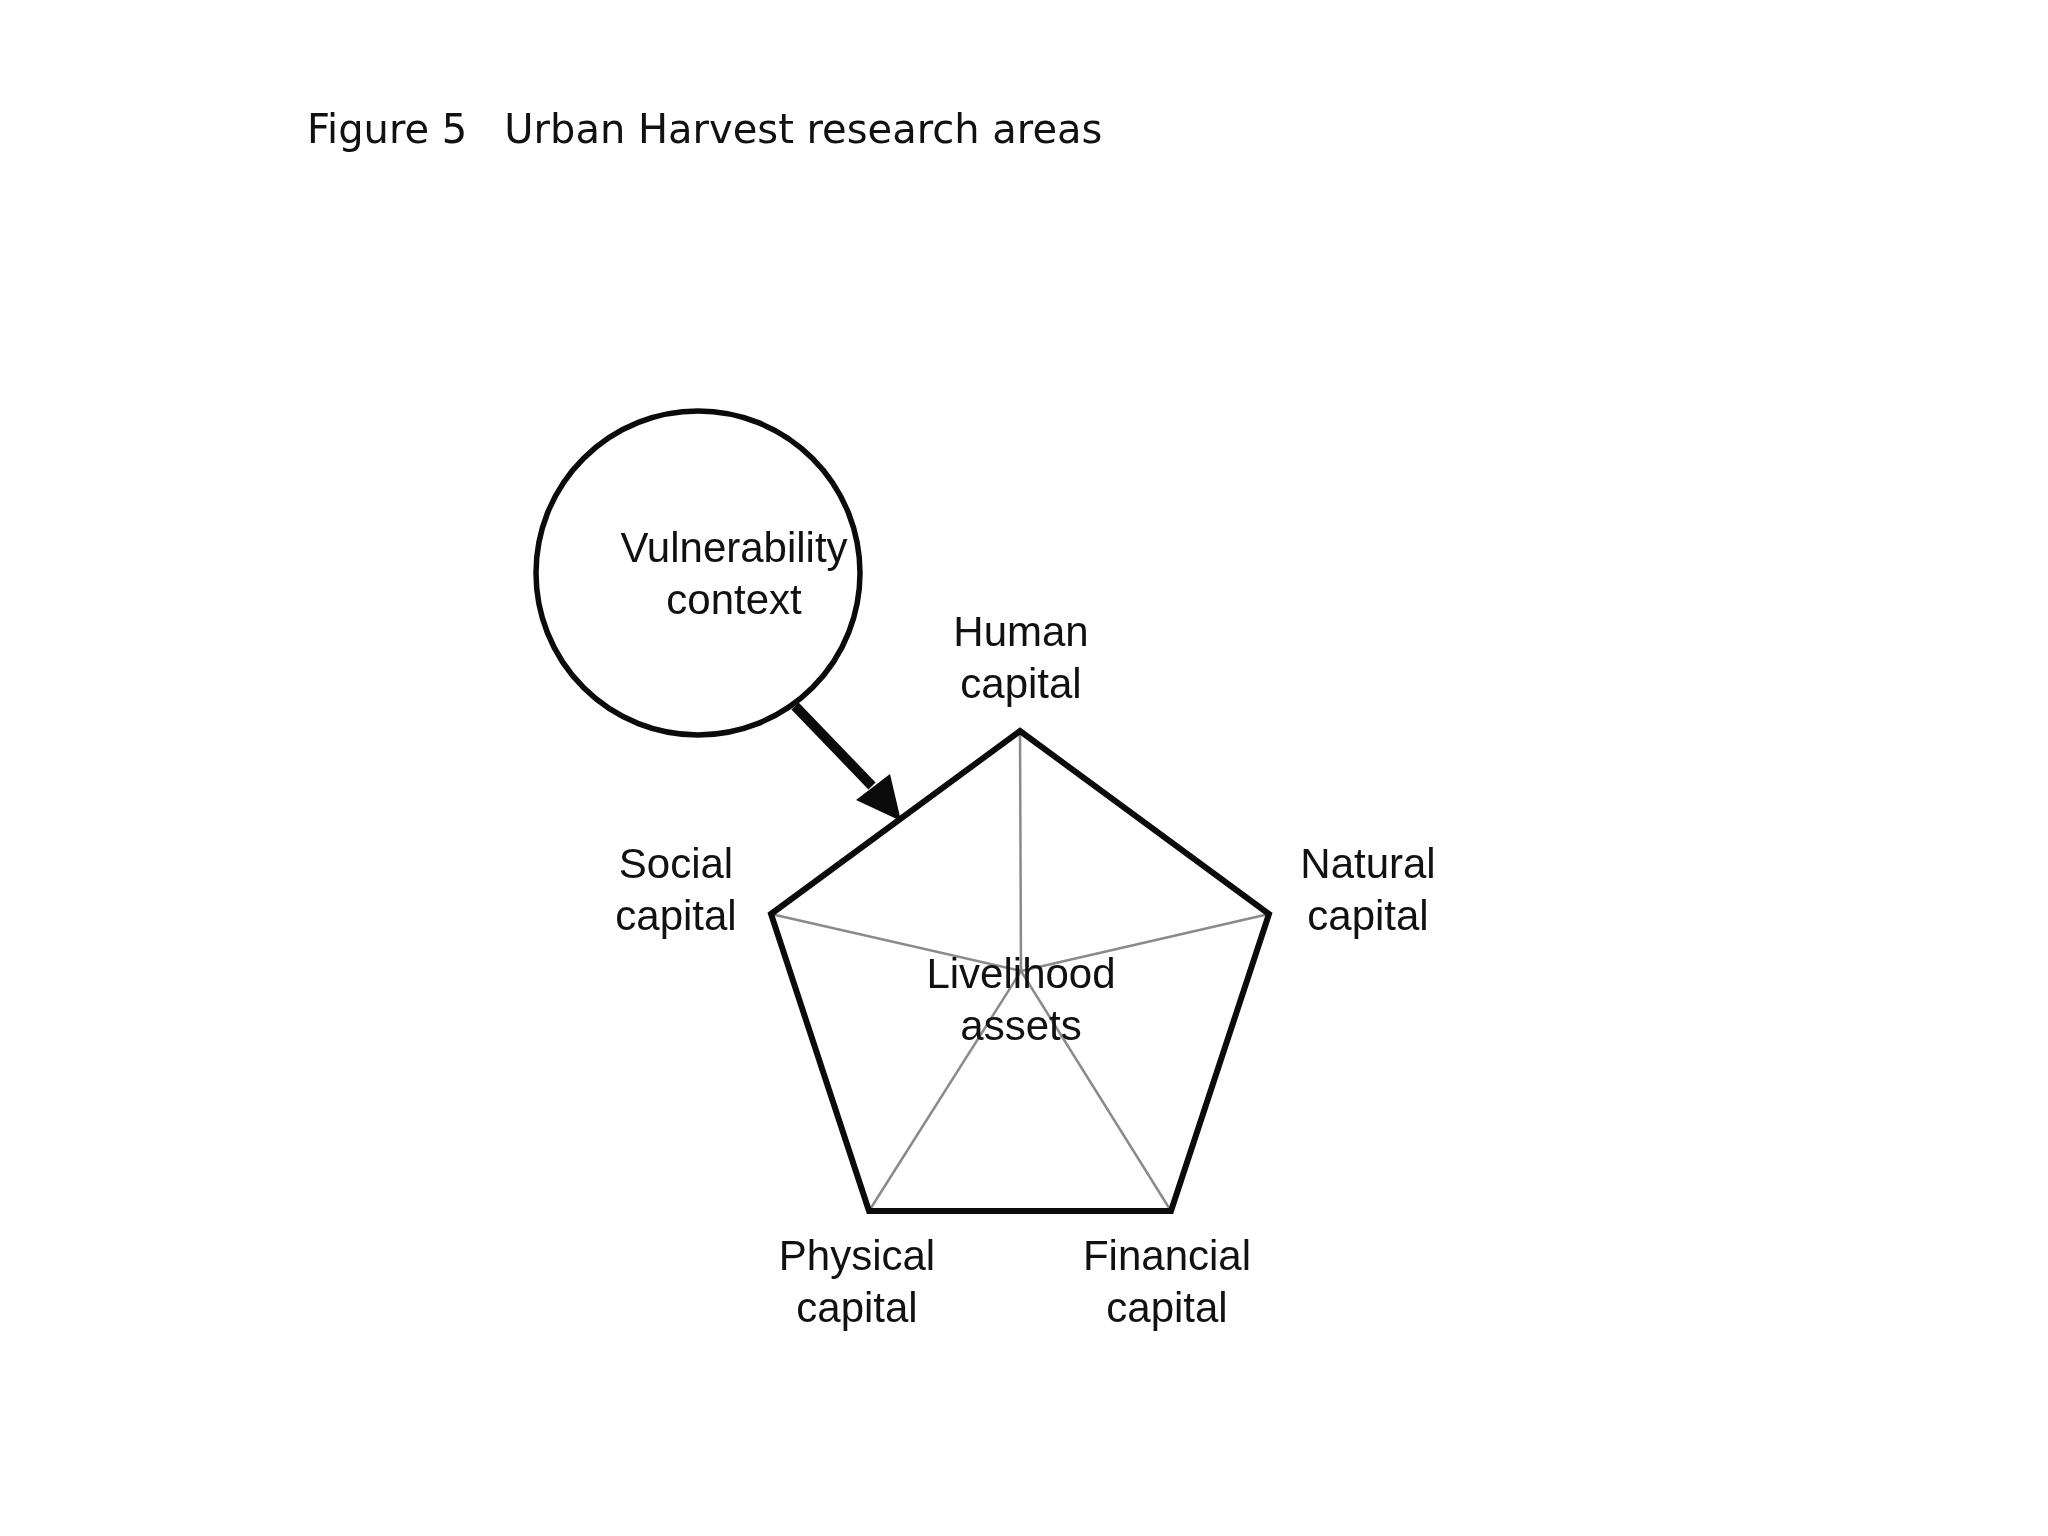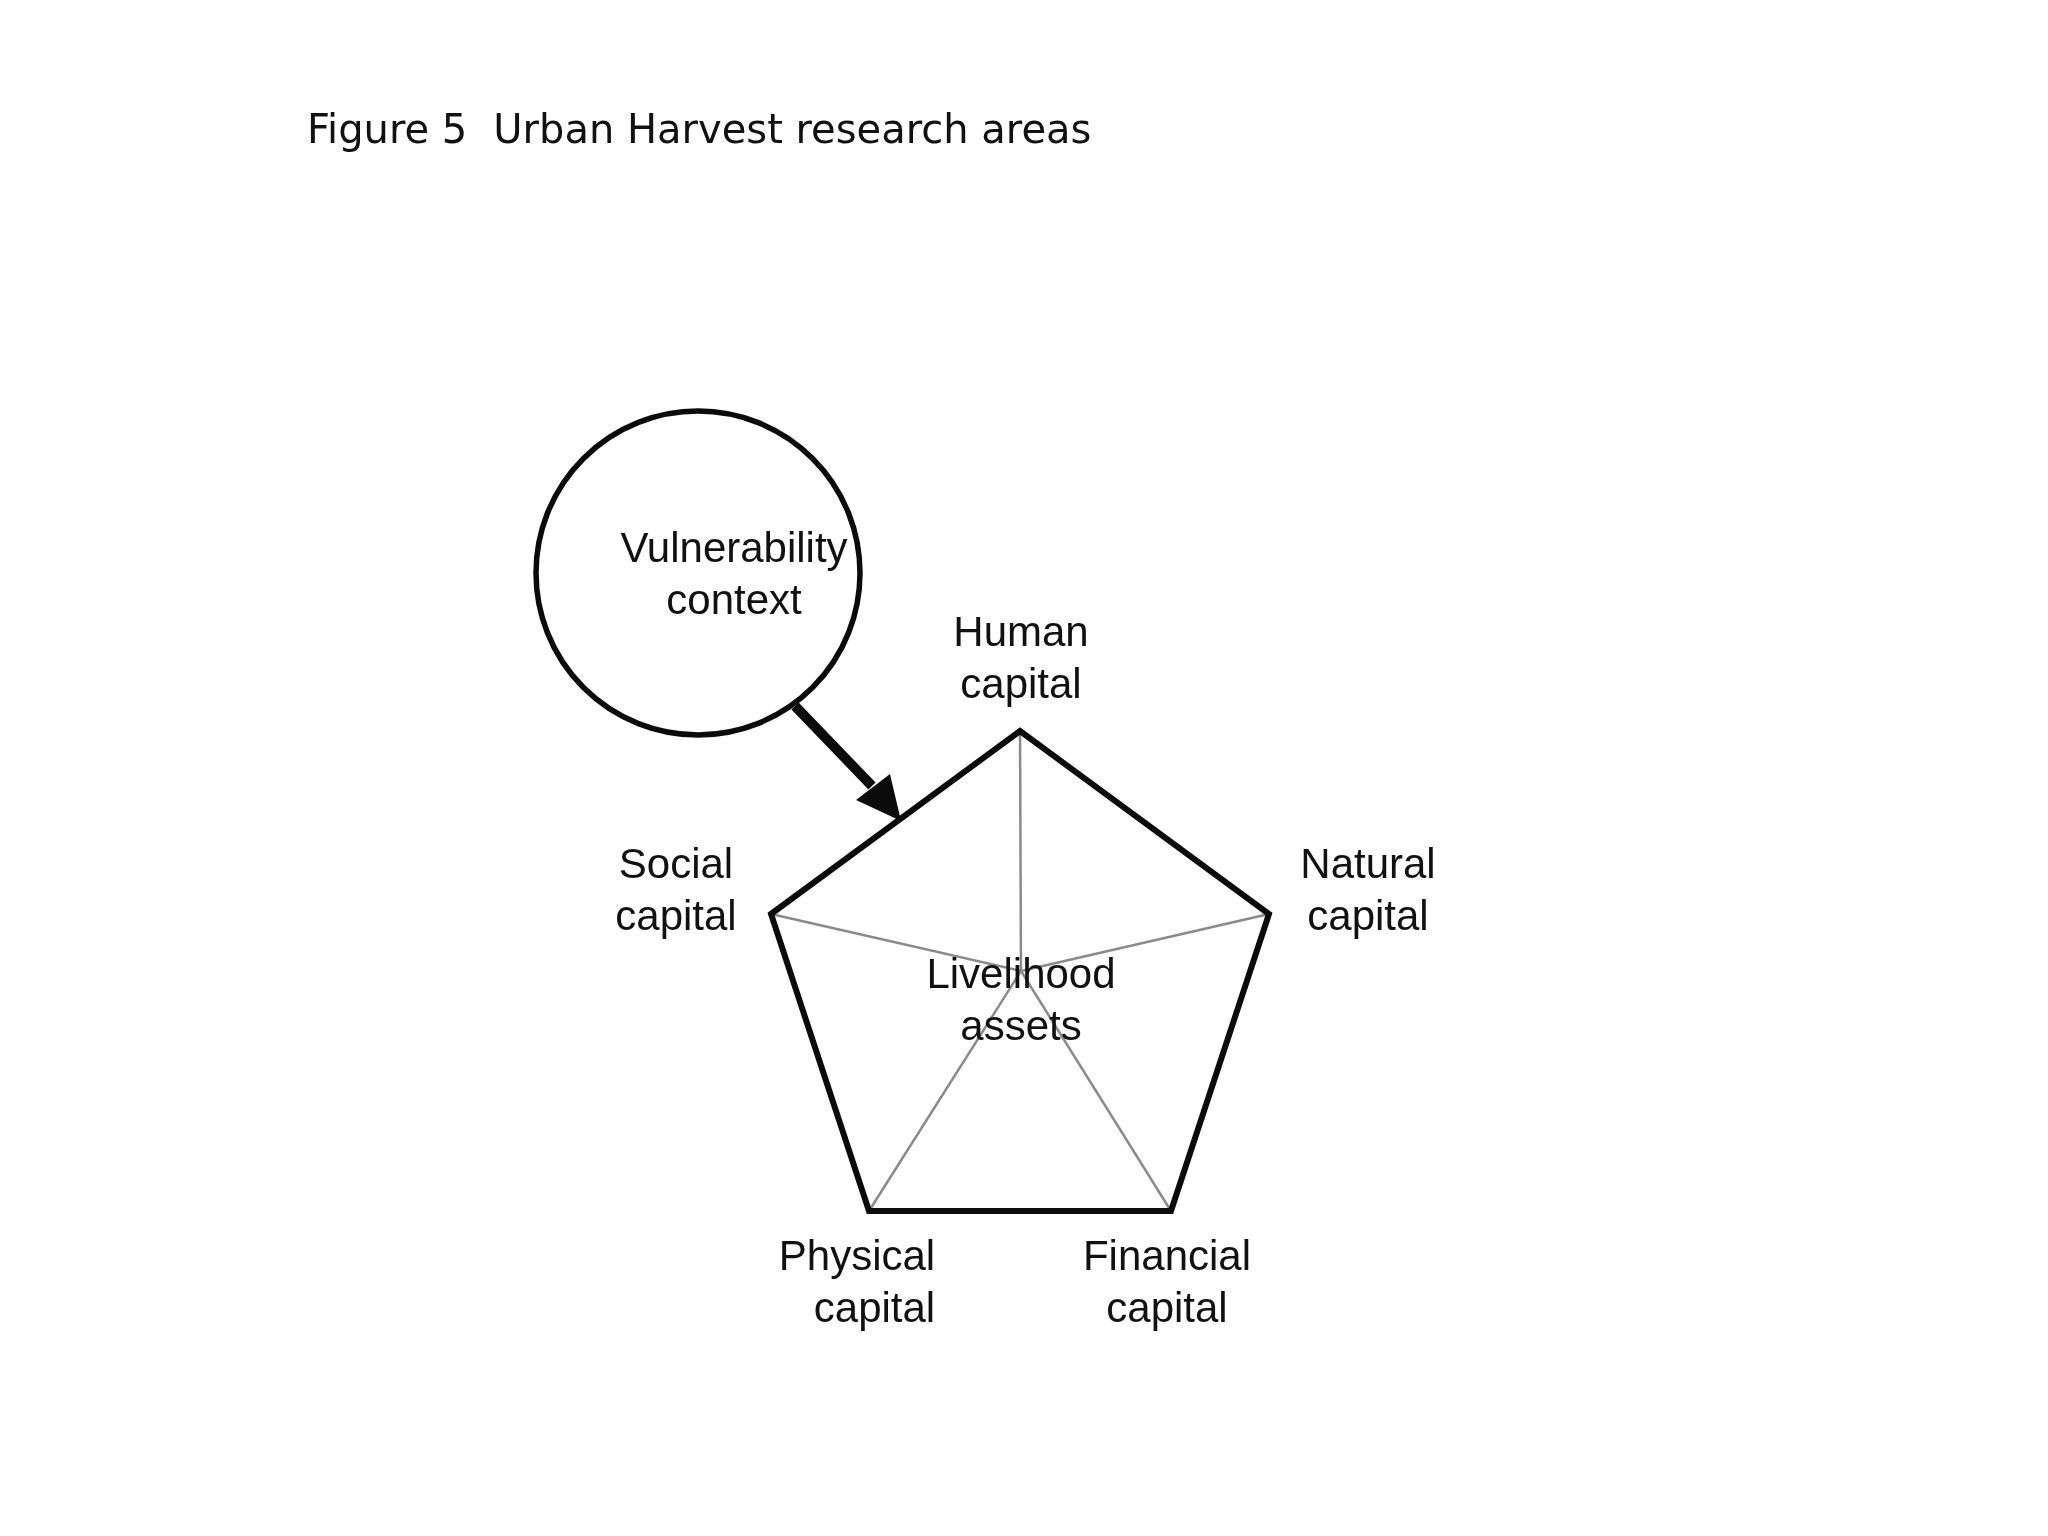--- a/index.html
+++ b/index.html
@@ -20,21 +20,21 @@
     position: absolute;
     left: 307px;
     top: 106px;
     font-family: "DejaVu Sans", sans-serif;
     font-size: 40px;
     line-height: 46px;
     color: #111111;
     white-space: nowrap;
   }
   .figure-title .fig-label {
-    margin-right: 26px;
+    margin-right: 37px;
   }
   .diagram-svg {
     position: absolute;
     left: 0;
     top: 0;
     width: 2048px;
     height: 1536px;
   }
   .label {
     position: absolute;
@@ -43,21 +43,21 @@
     font-size: 42px;
     line-height: 52px;
     white-space: pre-line;
     color: #111111;
   }
   .label-vulnerability { left: 698px;  top: 574px; margin-left: 36px; }
   .label-human        { left: 1021px; top: 658px; }
   .label-social       { left: 676px;  top: 890px; }
   .label-natural      { left: 1368px; top: 890px; }
   .label-livelihood   { left: 1021px; top: 1000px; }
-  .label-physical     { left: 857px;  top: 1282px; text-align: right; }
+  .label-physical     { left: 857px;  top: 1282px; }
   .label-financial    { left: 1167px; top: 1282px; }
 </style>
 </head>
 <body>
 
 <div class="stage">
 
   <div class="figure-title">
     <span class="fig-label">Figure 5</span><span>Urban Harvest research areas</span>
   </div>

